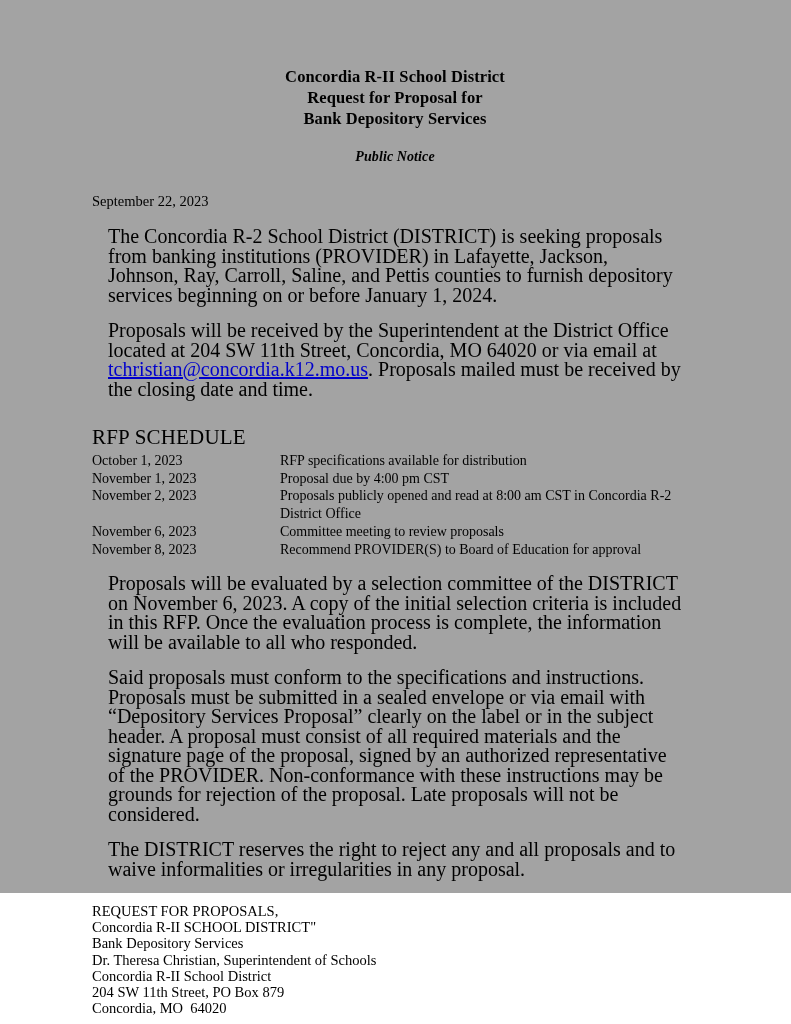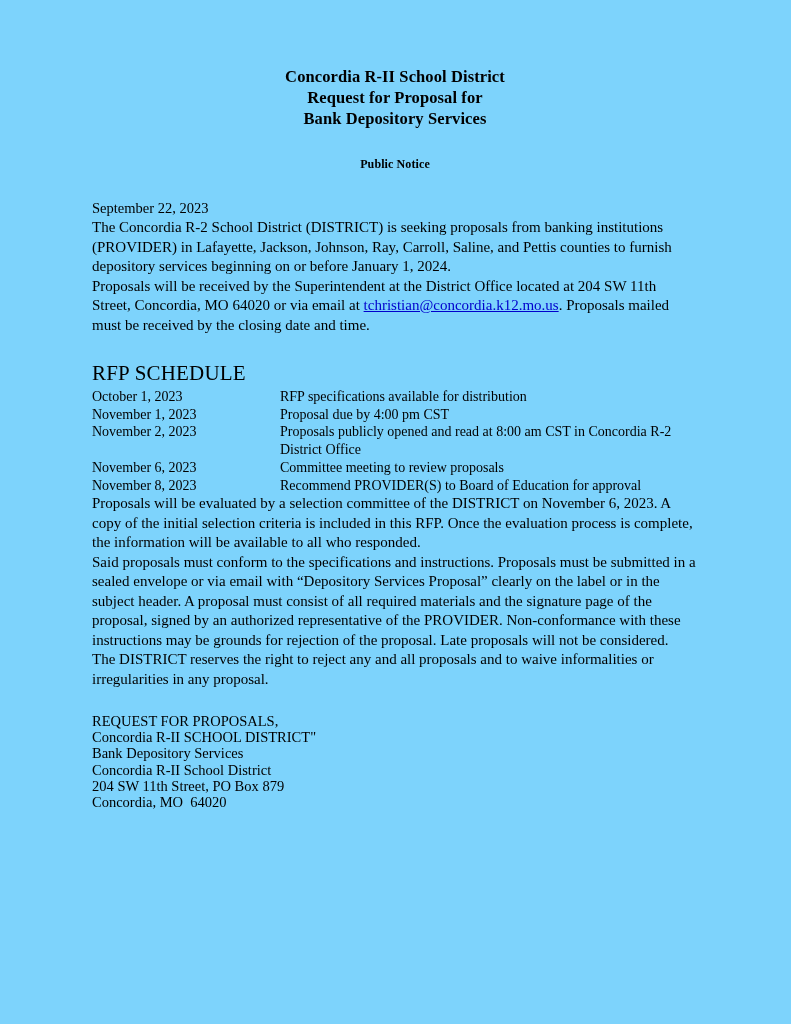--- a/index.html
+++ b/index.html
@@ -12,22 +12,22 @@
     height: 1024px;
     position: relative;
     font-family: "Liberation Serif", "DejaVu Serif", serif;
     color: #000000;
     overflow: hidden;
   }
   .page {
     position: absolute;
     left: 0; top: 0;
     width: 791px;
-    height: 1024px;
-    background: #7dd3fc;
+    height: 893px;
+    background: #a3a3a3;
   }
   .content {
     position: absolute;
     left: 92px;
     top: 66px;
     width: 606px;
   }
 
   
   .title-block {
@@ -35,35 +35,36 @@
     font-weight: bold;
     font-size: 16.5px;
     line-height: 21px;
     letter-spacing: 0.1px;
   }
   .title-line { display: block; }
 
   .public-notice {
     text-align: center;
     font-weight: bold;
-    font-size: 12px;
-    margin-top: 28px;
+    font-size: 14px;
+    margin-top: 20px;
     letter-spacing: 0.1px;
+    font-style: italic;
   }
 
   
   .date-line {
     font-size: 14.5px;
     margin-top: 27px;
     line-height: 19px;
   }
   p.body {
-    font-size: 15px;
+    font-size: 20px;
     line-height: 19.5px;
-    margin: 0;
+    margin: 16px;
   }
   .sp-lg  { margin-top: 22px; }
   .sp-md  { margin-top: 20px; }
   .justify { text-align: justify; }
   .ital { font-style: italic; }
   a.maillink {
     color: #0000CC;
     text-decoration: underline;
   }
 
@@ -148,19 +149,20 @@
     <p class="body sp-lg">Proposals will be evaluated by a selection committee of the DISTRICT on November 6, 2023.  A copy of the initial selection criteria is included in this RFP.  Once the evaluation process is complete, the information will be available to all who responded.</p>
 
     <p class="body">Said proposals must conform to the specifications and instructions. Proposals must be submitted in a sealed envelope or via email with “Depository Services Proposal” clearly on the label or in the subject header.  A proposal must consist of all required materials and the signature page of the proposal, signed by an authorized representative of the PROVIDER. Non‑conformance with these instructions may be grounds for rejection of the proposal.  Late proposals will not be considered.</p>
 
     <p class="body sp-md">The DISTRICT reserves the right to reject any and all proposals and to waive informalities or irregularities in any proposal.</p>
 
     <div class="closing">
       <div>REQUEST FOR PROPOSALS,</div>
       <div>Concordia R-II SCHOOL DISTRICT"</div>
       <div>Bank Depository Services</div>
+      <div>Dr. Theresa Christian, Superintendent of Schools</div>
       <div>Concordia R-II School District</div>
       <div>204 SW 11th Street, PO Box 879</div>
       <div>Concordia, MO  64020</div>
     </div>
 
   </div>
 </div>
 
 </body></html>

